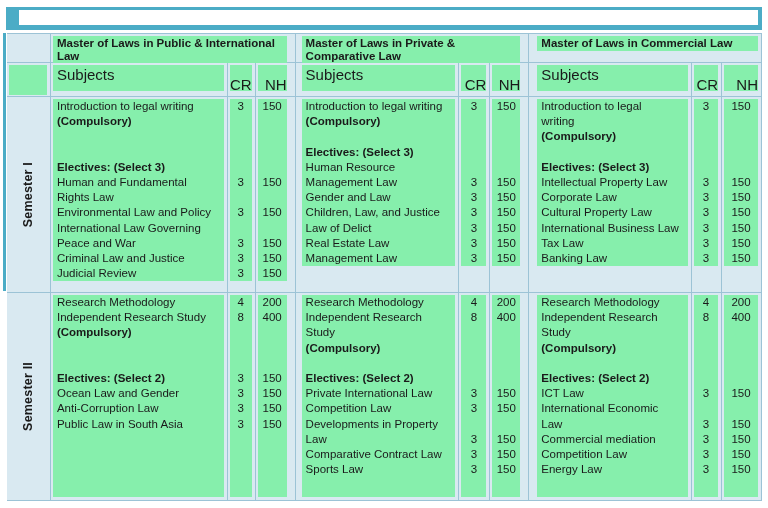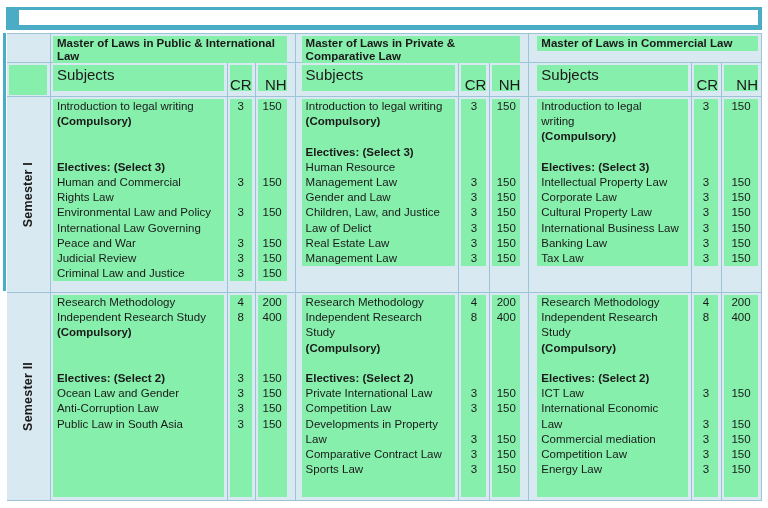--- a/index.html
+++ b/index.html
@@ -130,27 +130,27 @@
       <div class="cell c-sem vline semcell">
         <div class="semlabel">Semester I</div>
       </div>
       <div class="cell c-s1 vline subj">
         <div class="wbox">
             <div class="line">Introduction to legal writing</div>
             <div class="line bold">(Compulsory)</div>
             <div class="line"></div>
             <div class="line"></div>
             <div class="line bold">Electives: (Select 3)</div>
-            <div class="line">Human and Commercial</div>
+            <div class="line">Human and Fundamental</div>
             <div class="line">Rights Law</div>
             <div class="line">Environmental Law and Policy</div>
             <div class="line">International Law Governing</div>
             <div class="line">Peace and War</div>
+            <div class="line">Criminal Law and Justice</div>
             <div class="line">Judicial Review</div>
-            <div class="line">Criminal Law and Justice</div>
           </div>
       </div>
       <div class="cell c-cr1 vline num">
         <div class="wbox">
             <div class="line">3</div>
             <div class="line"></div>
             <div class="line"></div>
             <div class="line"></div>
             <div class="line"></div>
             <div class="line">3</div>
@@ -229,22 +229,22 @@
         <div class="wbox">
             <div class="line">Introduction to legal</div>
             <div class="line">writing</div>
             <div class="line bold">(Compulsory)</div>
             <div class="line"></div>
             <div class="line bold">Electives: (Select 3)</div>
             <div class="line">Intellectual Property Law</div>
             <div class="line">Corporate Law</div>
             <div class="line">Cultural Property Law</div>
             <div class="line">International Business Law</div>
+            <div class="line">Tax Law</div>
             <div class="line">Banking Law</div>
-            <div class="line">Tax Law</div>
           </div>
       </div>
       <div class="cell c-cr3 vline num">
         <div class="wbox">
             <div class="line">3</div>
             <div class="line"></div>
             <div class="line"></div>
             <div class="line"></div>
             <div class="line"></div>
             <div class="line">3</div>

